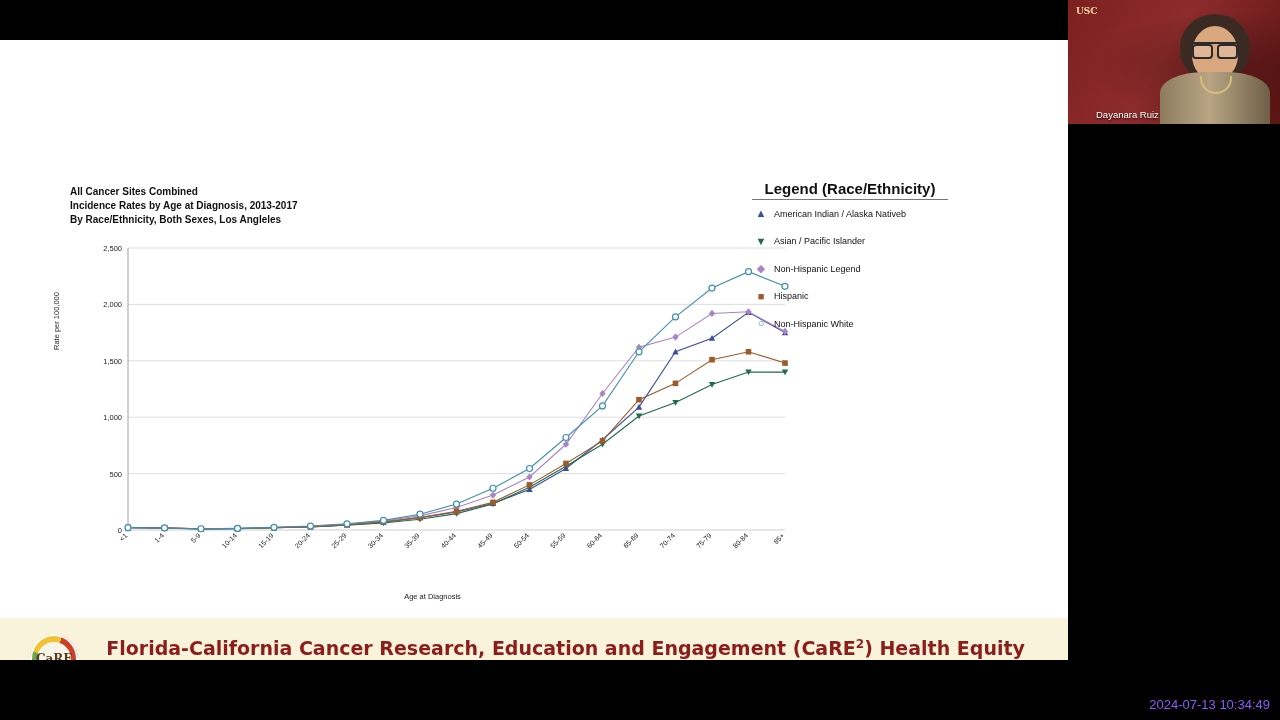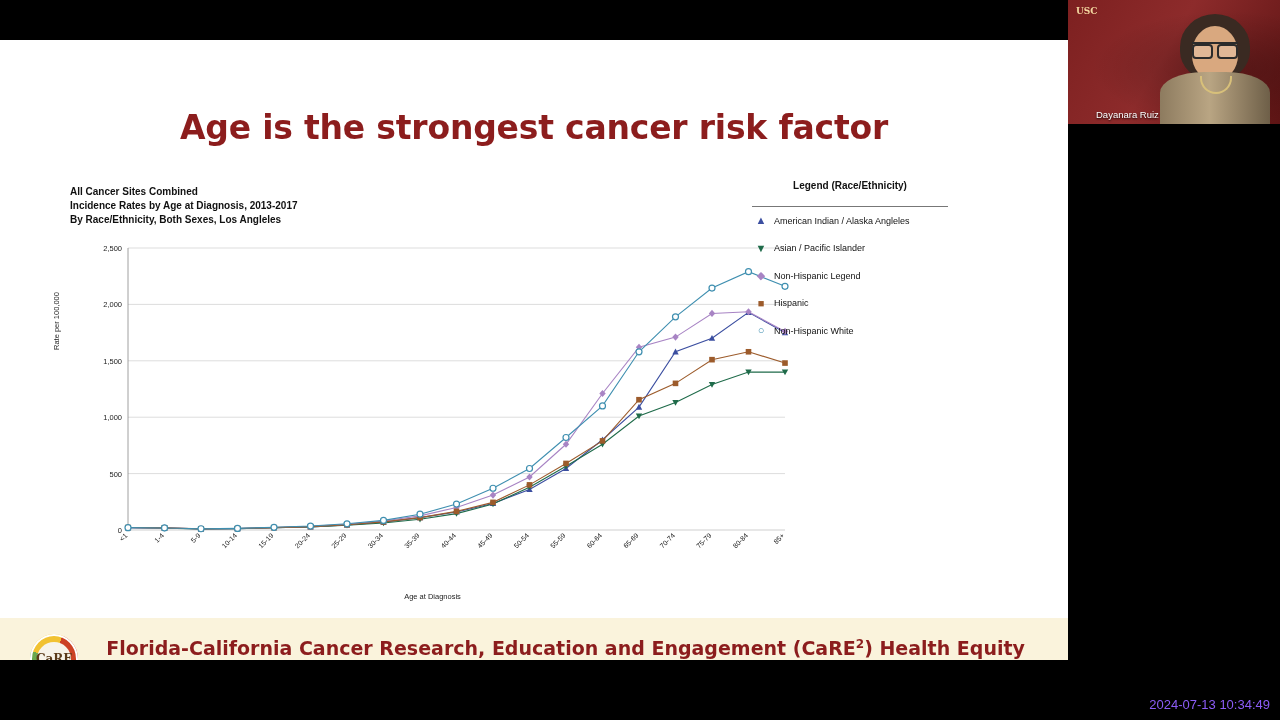--- a/index.html
+++ b/index.html
@@ -94,24 +94,24 @@
   }
 
   
   #legend {
     position: absolute;
     left: 752px;
     top: 140px;
     width: 200px;
   }
   #legend-title {
-    font-size: 10px;
+    font-size: 15px;
     font-weight: bold;
     color: #111;
-    padding-bottom: 15px;
+    padding-bottom: 2px;
     border-bottom: 1px solid #777;
     text-align: center;
     width: 196px;
   }
   .legend-row {
     display: flex;
     align-items: center;
     height: 27.5px;
   }
   .legend-mark {
@@ -283,21 +283,20 @@
     font-family: Liberation Sans, sans-serif;
   }
 </style>
 </head>
 <body>
 
 <div id="stage">
 
   <div id="slide">
 
-    <div id="slide-title">Age is the strongest cancer risk factor</div>
 
     <div id="chart-block">
       <div id="chart-heading">All Cancer Sites Combined
 Incidence Rates by Age at Diagnosis, 2013-2017
 By Race/Ethnicity, Both Sexes, Los Angleles</div>
 
       <div id="plot-wrap">
         <div id="ylabel">Rate per 100,000</div>
         <div id="xlabel">Age at Diagnosis</div>
         <svg id="plot" width="720" height="350">
@@ -625,21 +624,21 @@
             </g>
           </svg>
       </div>
     </div>
 
     <div id="legend">
       <div id="legend-title">Legend (Race/Ethnicity)</div>
       <div id="legend-rows">
           <div class="legend-row">
             <span class="legend-mark" style="color: rgb(59, 78, 160);">▲</span>
-            <span class="legend-label">American Indian / Alaska Angleles</span>
+            <span class="legend-label">American Indian / Alaska Nativeb</span>
           </div>
           <div class="legend-row">
             <span class="legend-mark" style="color: rgb(31, 107, 74);">▼</span>
             <span class="legend-label">Asian / Pacific Islander</span>
           </div>
           <div class="legend-row">
             <span class="legend-mark" style="color: rgb(168, 132, 196);">◆</span>
             <span class="legend-label">Non-Hispanic Legend</span>
           </div>
           <div class="legend-row">

